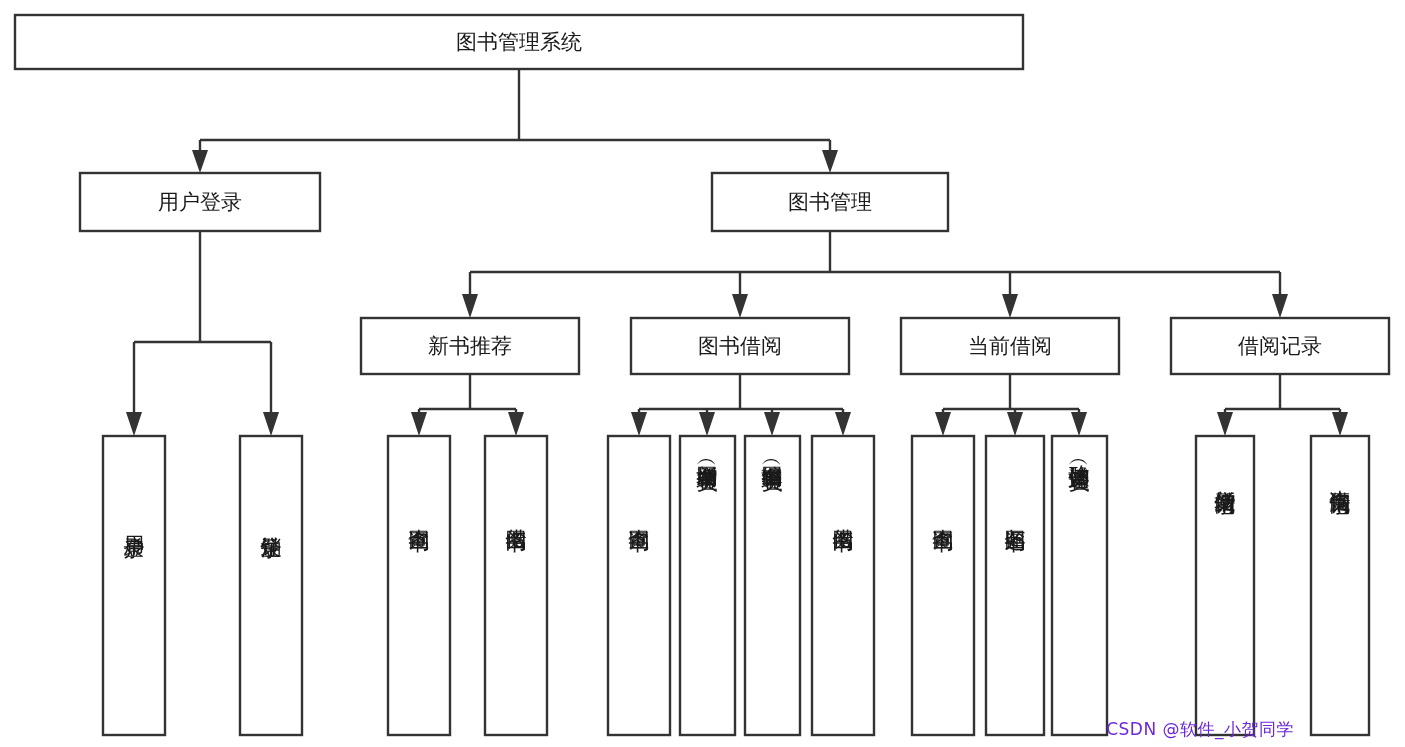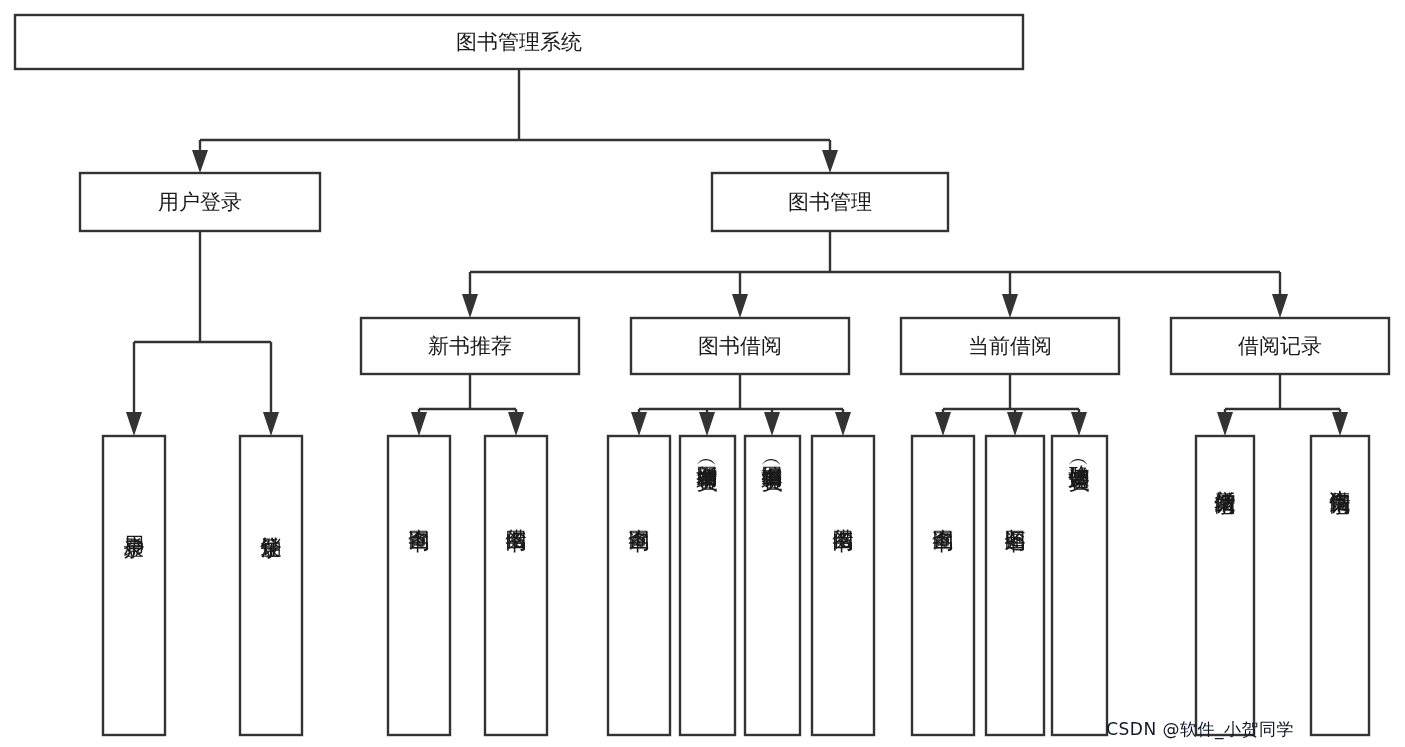--- a/index.html
+++ b/index.html
@@ -55,21 +55,21 @@
   .arrow-head {
     fill: #333333;
     stroke: none;
   }
   .watermark {
     position: absolute;
     right: 8px;
     bottom: 6px;
     font-family: "DejaVu Sans", "Liberation Sans", sans-serif;
     font-size: 17px;
-    color: #0f172a;
+    color: #6d28d9;
     white-space: nowrap;
     letter-spacing: 0.5px;
   }
 </style>
 </head>
 <body>
 
 <div id="diagram-root">
 
   <svg id="flow" viewBox="0 0 1405 747">

